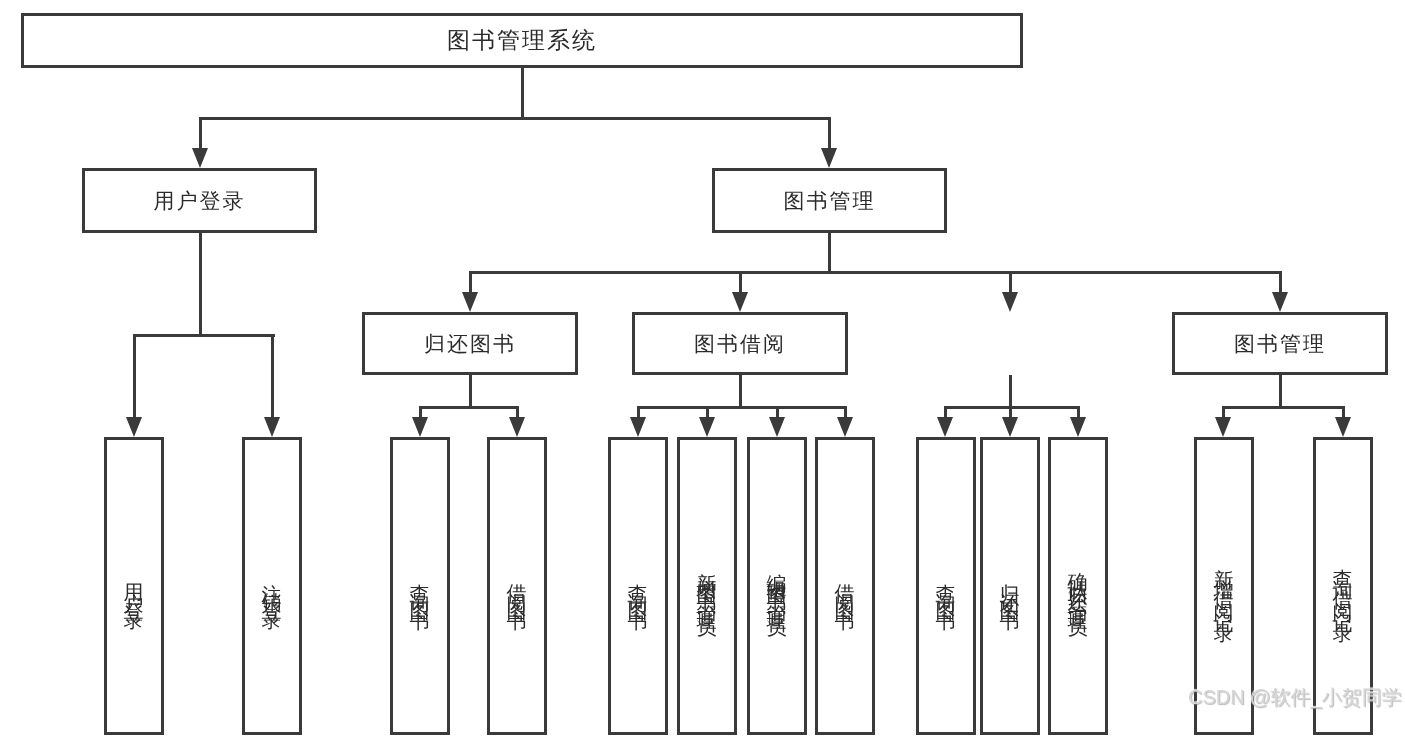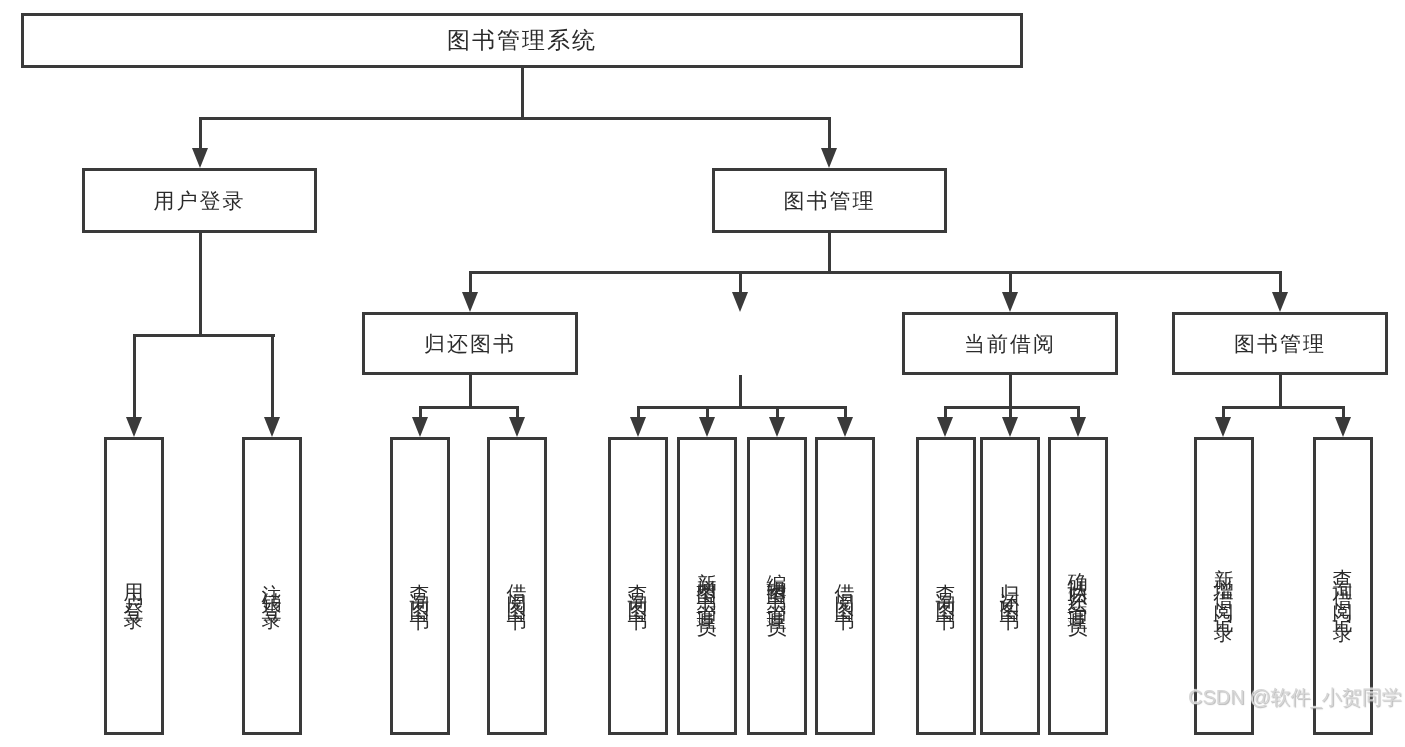--- a/index.html
+++ b/index.html
@@ -143,22 +143,22 @@
   <div class="box h-box" style="left:82px;top:168px;width:235px;height:65px;">
     <span>用户登录</span>
   </div>
   <div class="box h-box" style="left:712px;top:168px;width:235px;height:65px;">
     <span>图书管理</span>
   </div>
 
   <div class="box h-box" style="left:362px;top:312px;width:216px;height:63px;">
     <span>归还图书</span>
   </div>
-  <div class="box h-box" style="left:902px;top:312px;width:216px;height:63px;">
-    <span>当前借阅</span>
+  <div class="box h-box" style="left:632px;top:312px;width:216px;height:63px;">
+    <span>图书借阅</span>
   </div>
   <div class="box h-box" style="left:1172px;top:312px;width:216px;height:63px;">
     <span>图书管理</span>
   </div>
 
   <div class="box v-box ls4" style="left:104px;top:437px;width:60px;height:298px;">
     <span>用户登录</span>
   </div>
   <div class="box v-box ls4" style="left:242px;top:437px;width:60px;height:298px;">
     <span>注销登录</span>

